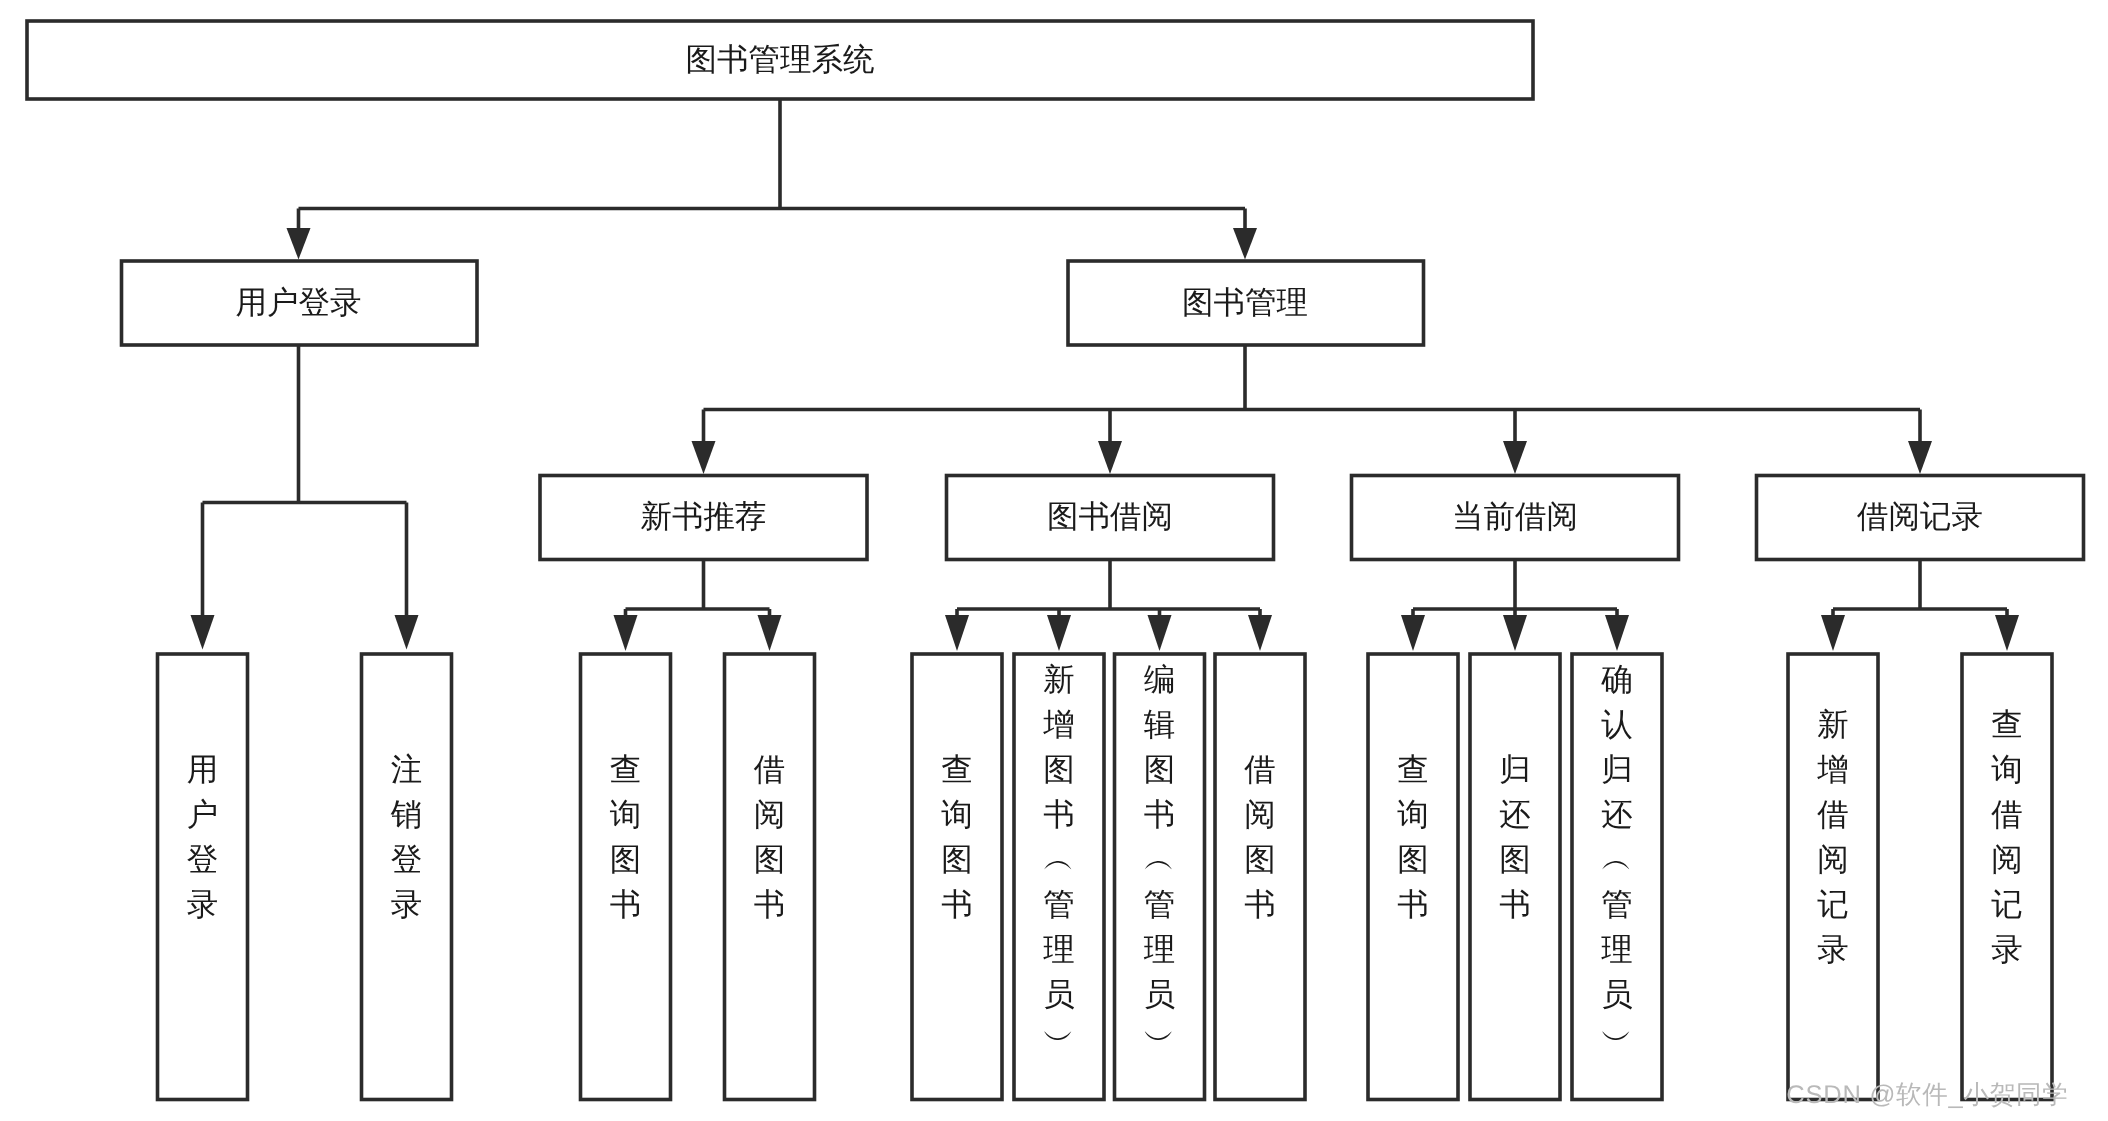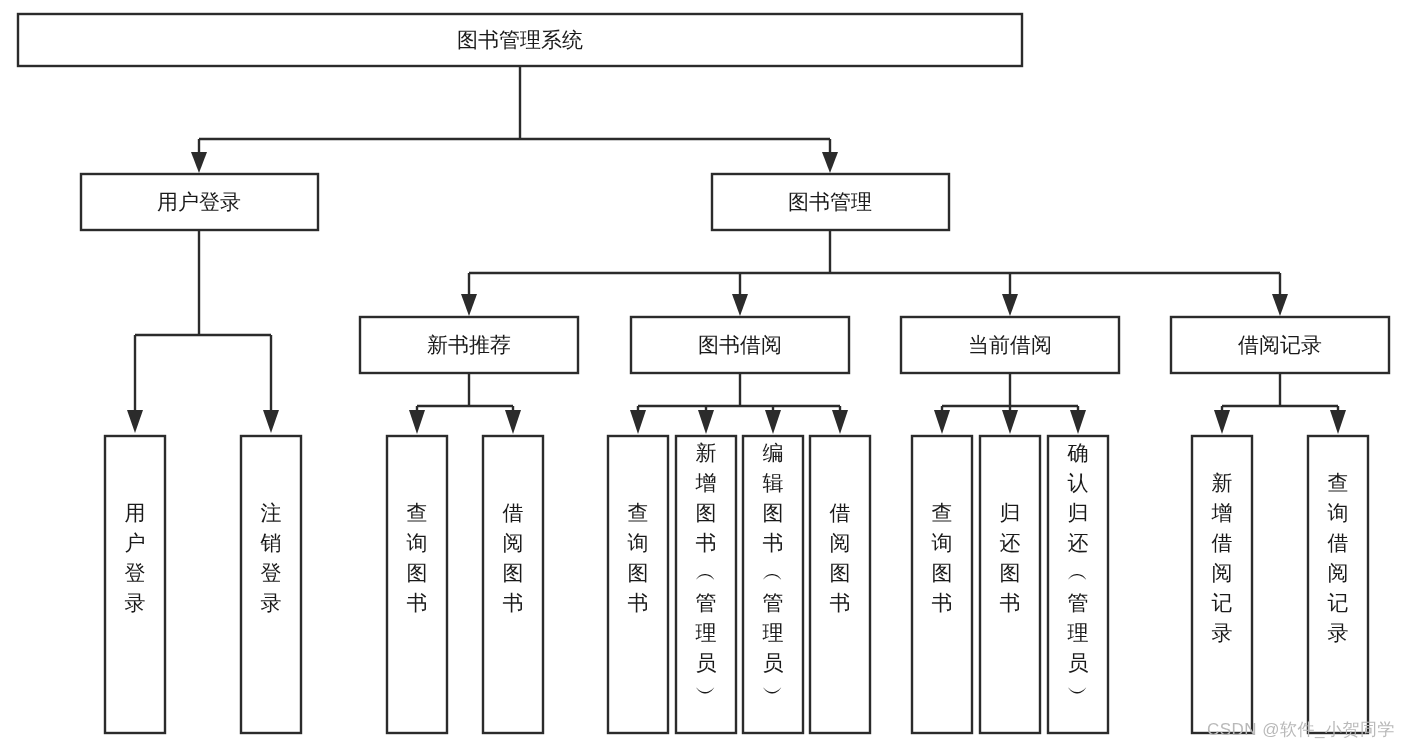--- a/index.html
+++ b/index.html
@@ -44,21 +44,21 @@
     dominant-baseline: middle;
   }
   .leaf-label {
     fill: #1a1a1a;
     font-family: "Liberation Sans", "DejaVu Sans", sans-serif;
     font-size: 21px;
     text-anchor: middle;
   }
   .watermark {
     position: absolute;
-    right: 10px;
+    right: 26px;
     bottom: 6px;
     font-family: "Liberation Sans", "DejaVu Sans", sans-serif;
     font-size: 17px;
     color: #b9b9b9;
     letter-spacing: 0.5px;
     white-space: nowrap;
     user-select: none;
   }
 </style>
 </head>

